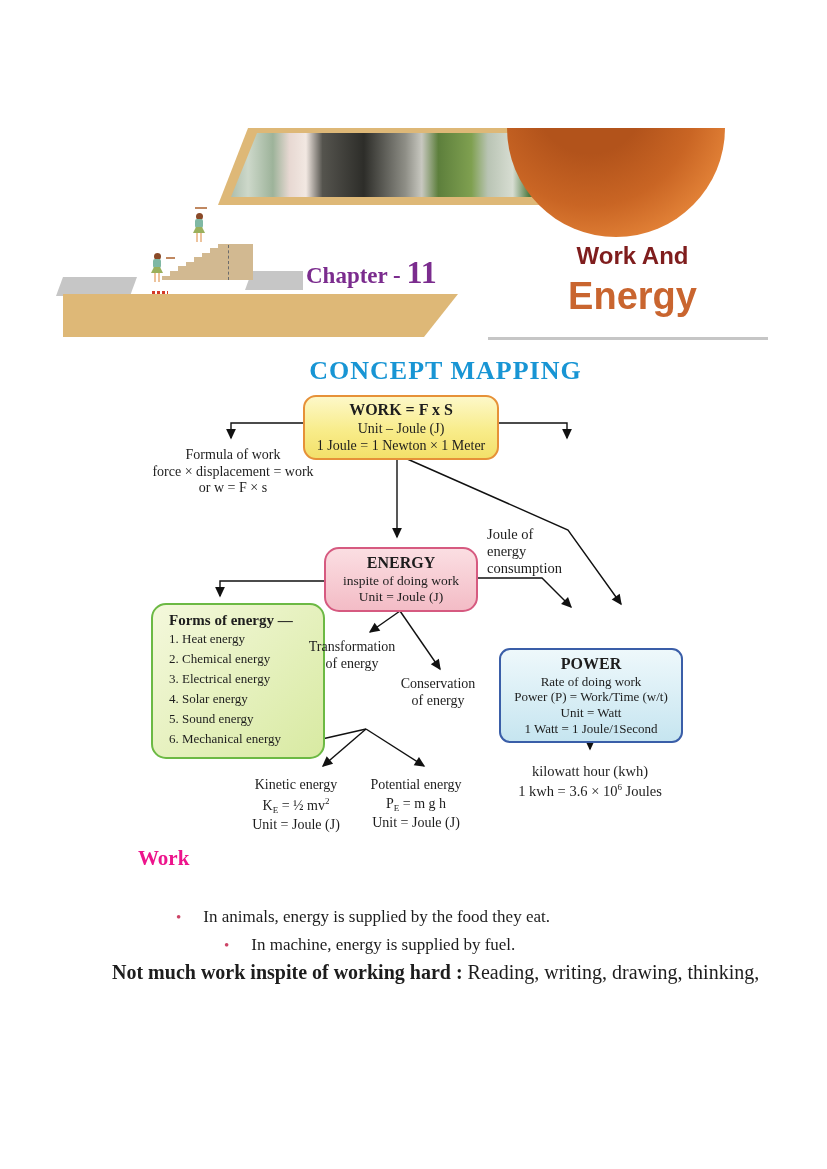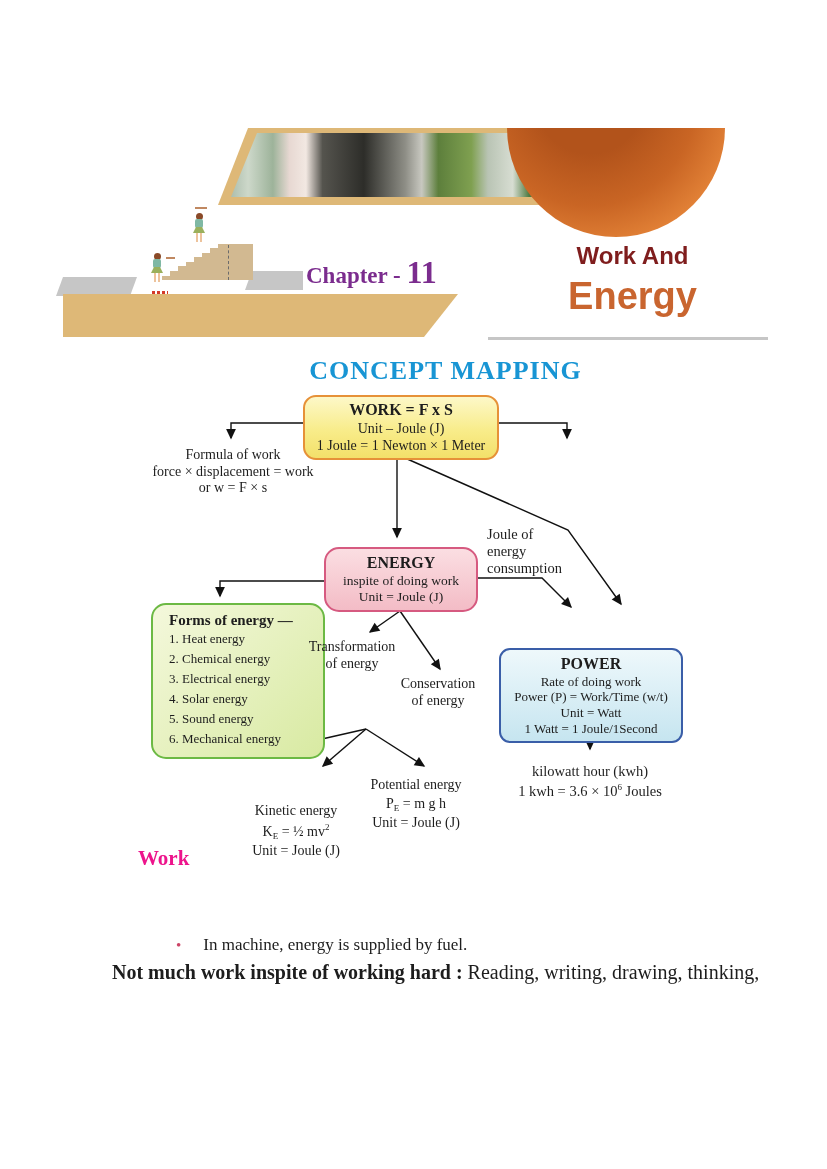--- a/index.html
+++ b/index.html
@@ -196,40 +196,43 @@
   <div class="lbl" style="left:298px;top:639px;width:108px;">
     <div>Transformation</div>
     <div>of energy</div>
   </div>
 
   <div class="lbl" style="left:384px;top:676px;width:108px;">
     <div>Conservation</div>
     <div>of energy</div>
   </div>
 
-  <div class="lbl" style="left:238px;top:776px;width:116px;line-height:1.35;margin-top:26px;">
+  <div class="lbl" style="left:238px;top:776px;width:116px;line-height:1.35;">
     <div>Kinetic energy</div>
     <div><span>K</span><sub class="f">E</sub><span> = ½ mv</span><sup class="f">2</sup></div>
     <div>Unit = Joule (J)</div>
   </div>
 
   <div class="lbl" style="left:356px;top:776px;width:120px;line-height:1.35;">
     <div>Potential energy</div>
     <div><span>P</span><sub class="f">E</sub><span> = m g h</span></div>
     <div>Unit = Joule (J)</div>
   </div>
 
   <div class="lbl" style="left:478px;top:761px;width:224px;font-size:14.5px;line-height:1.4;">
     <div>kilowatt hour (kwh)</div>
     <div><span>1 kwh = 3.6 × 10</span><sup class="f">6</sup><span> Joules</span></div>
   </div>
 
   <div class="abs work-head">Work</div>
 
-  <div class="bullet-row" style="top:935px;">
+  <div class="bullet-row" style="top:907px;">
+    <span class="dot">•</span><span>In animals, energy is supplied by the food they eat.</span>
+  </div>
+  <div class="bullet-row" style="top:935px;margin-left:48px;">
     <span class="dot">•</span><span>In machine, energy is supplied by fuel.</span>
   </div>
 
   <div class="abs note">
     <b>Not much work inspite of working hard :</b><span> Reading, writing, drawing, thinking,</span>
   </div>
 
 </div>
 
 </body></html>

